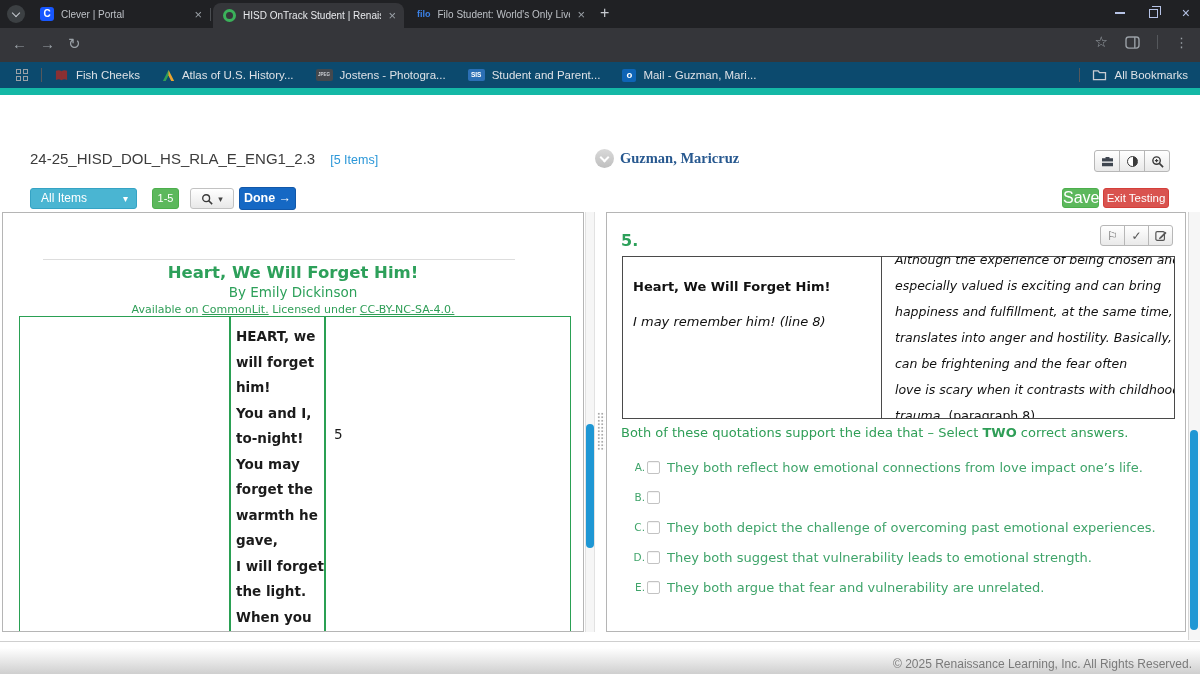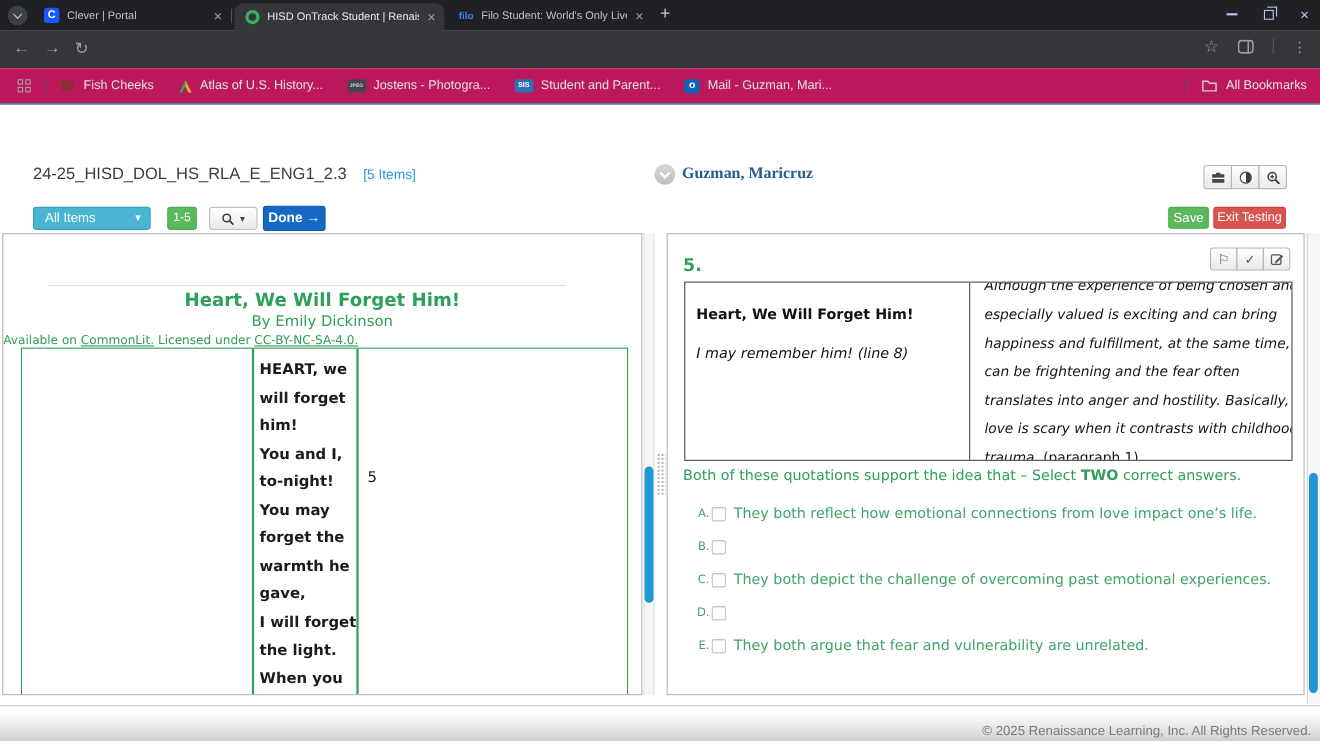--- a/index.html
+++ b/index.html
@@ -35,22 +35,22 @@
   .toolbar { position:absolute; left:0; top:28px; width:1200px; height:34px; background:#35363a; }
   .navbtn { position:absolute; top:7px; font-size:15px; color:#9aa0a6; }
   .urlbar { position:absolute; left:92px; top:4px; width:990px; height:26px; border-radius:13px;
             background:#202124; display:flex; align-items:center; padding:0 12px; gap:9px; }
   .urlbar .url { font-size:12.5px; color:#dfe1e5; }
   .tool-right { position:absolute; right:12px; top:5px; display:flex; align-items:center; gap:17px; }
   .star { color:#9aa0a6; font-size:15px; }
   .vline { width:1px; height:14px; background:#55585c; }
   .kebab { color:#9aa0a6; font-size:13px; letter-spacing:0; }
 
-  .bookmarks { position:absolute; left:0; top:62px; width:1200px; height:33px; background:#be185d;
-               border-bottom:1px solid #14b8a6; display:flex; align-items:center; }
+  .bookmarks { position:absolute; left:0; top:62px; width:1200px; height:33px; background:#0c4a6e;
+               border-bottom:7px solid #14b8a6; display:flex; align-items:center; }
   .appgrid { position:relative; margin-left:16px; width:12px; height:12px; }
   .appgrid i { position:absolute; width:5px; height:5px; border:1.3px solid #9aa0a6; }
   .appgrid i:nth-child(1){left:0;top:0} .appgrid i:nth-child(2){right:0;top:0}
   .appgrid i:nth-child(3){left:0;bottom:0} .appgrid i:nth-child(4){right:0;bottom:0}
   .bm-sep { width:1px; height:14px; background:#55585c; margin:0 12px 0 13px; }
   .bm { display:flex; align-items:center; gap:7px; margin-right:22px; }
   .bm .bm-label { font-size:11.5px; color:#dde1e6; white-space:nowrap; }
   .chip { border-radius:2px; color:#fff; font-weight:bold; text-align:center; }
   .chip.jostens { width:17px; height:12px; background:#44484d; color:#cfd3d8; font-size:4.5px; line-height:12px; }
   .chip.sis { width:17px; height:12px; background:#2b6fb5; font-size:6.5px; line-height:12px; }
@@ -80,35 +80,35 @@
                   border:1px solid #35a3c4; font-size:12px; line-height:19px; text-align:left; padding-left:10px; }
   .btn-allitems .caret { position:absolute; right:8px; top:0; line-height:19px; font-size:10px; }
   .btn-range { left:152px; top:188px; width:27px; height:21px; background:#5cb85c;
                border:1px solid #4cae4c; font-size:11px; line-height:19px; }
   .btn-mag { left:190px; top:188px; width:44px; height:21px; background:linear-gradient(#fff,#e8e8e8);
              border:1px solid #c2c2c2; display:flex; align-items:center; justify-content:center; gap:5px; }
   .btn-mag .caret { font-size:9px; color:#444; }
   .btn-done { left:239px; top:187px; width:57px; height:23px; background:#1568c4; border:1px solid #1257a8;
               font-weight:bold; font-size:12.5px; line-height:21px; }
   .btn-save { left:1062px; top:188px; width:37px; height:20px; background:#5cb85c; border:1px solid #4cae4c;
-              font-size:12px; line-height:18px; }
+              font-size:16px; line-height:18px; }
   .btn-exit { left:1103px; top:188px; width:66px; height:20px; background:#d9534f; border:1px solid #d43f3a;
               font-size:11.5px; line-height:18px; }
 
   
   .panel { position:absolute; top:212px; height:420px; background:#fff; border:1px solid #b5b5b5; overflow:hidden; }
   .panel-left { left:2px; width:582px; }
   .panel-right { left:606px; width:580px; }
 
   .poem-hr { position:absolute; left:40px; top:46px; width:472px; height:1px; background:#ddd; }
   .poem-title { position:absolute; left:0; top:50px; width:100%; text-align:center; font-family:"DejaVu Sans",sans-serif;
                 font-weight:bold; font-size:16.5px; color:#2da05a; }
   .poem-byline { position:absolute; left:0; top:71px; width:100%; text-align:center; font-family:"DejaVu Sans",sans-serif;
                  font-size:13.5px; color:#2da05a; }
-  .poem-attrib { position:absolute; left:0; top:90px; width:100%; text-align:left; font-family:"DejaVu Sans",sans-serif;
+  .poem-attrib { position:absolute; left:0; top:90px; width:100%; text-align:center; font-family:"DejaVu Sans",sans-serif;
                  font-size:11px; color:#2f9e57; }
   .poem-attrib .lnk { text-decoration:underline; }
   .poem-table { position:absolute; left:16px; top:103px; width:552px; height:400px; border:1.5px solid #2aa053; }
   .poem-col-div1 { position:absolute; left:209px; top:0; bottom:0; width:1.5px; background:#2aa053; }
   .poem-col-div2 { position:absolute; left:304px; top:0; bottom:0; width:1.5px; background:#2aa053; }
   .poem-text { position:absolute; left:216px; top:7px; font-family:"DejaVu Sans",sans-serif; font-size:13.5px;
                color:#1b1b1b;font-weight:bold; }
   .poem-text div { line-height:25.5px; white-space:nowrap; }
   .poem-lineno { position:absolute; left:314px; top:109px; font-family:"DejaVu Sans",sans-serif; font-size:13.5px;
                  color:#1b1b1b; }
@@ -339,24 +339,24 @@
       <div class="q-div"></div>
       <div class="q-cell-l">
         <div class="q-quote-title">Heart, We Will Forget Him!</div>
         <div class="q-quote-line">I may remember him! (line 8)</div>
       </div>
       <div class="q-cell-r">
         <div class="pass">
           <div class="pl">Although the experience of being chosen and</div>
           <div class="pl">especially valued is exciting and can bring</div>
           <div class="pl">happiness and fulfillment, at the same time, it</div>
+          <div class="pl">translates into anger and hostility. Basically,</div>
           <div class="pl">can be frightening and the fear often</div>
-          <div class="pl">translates into anger and hostility. Basically,</div>
           <div class="pl">love is scary when it contrasts with childhood</div>
-          <div class="pl"><span>trauma.</span><span class="cite"> (paragraph 1)</span></div>
+          <div class="pl"><span>trauma.</span><span class="cite"> (paragraph 8)</span></div>
         </div>
       </div>
     </div>
     <div class="q-stem"><span>Both of these quotations support the idea that – Select </span><b>TWO</b><span> correct answers.</span></div>
 
     <div class="opt" style="top:244px">
       <span class="letter">A.</span>
       <span class="cb"></span>
       <span class="otext">They both reflect how emotional connections from love impact one’s life.</span>
     </div>
@@ -365,20 +365,21 @@
       <span class="cb"></span>
     </div>
     <div class="opt" style="top:304px">
       <span class="letter">C.</span>
       <span class="cb"></span>
       <span class="otext">They both depict the challenge of overcoming past emotional experiences.</span>
     </div>
     <div class="opt" style="top:334px">
       <span class="letter">D.</span>
       <span class="cb"></span>
+      <span class="otext">They both suggest that vulnerability leads to emotional strength.</span>
     </div>
     <div class="opt" style="top:364px">
       <span class="letter">E.</span>
       <span class="cb"></span>
       <span class="otext">They both argue that fear and vulnerability are unrelated.</span>
     </div>
   </div>
 
   <div class="footer-line"></div>
   <div class="footer-grad"></div>

